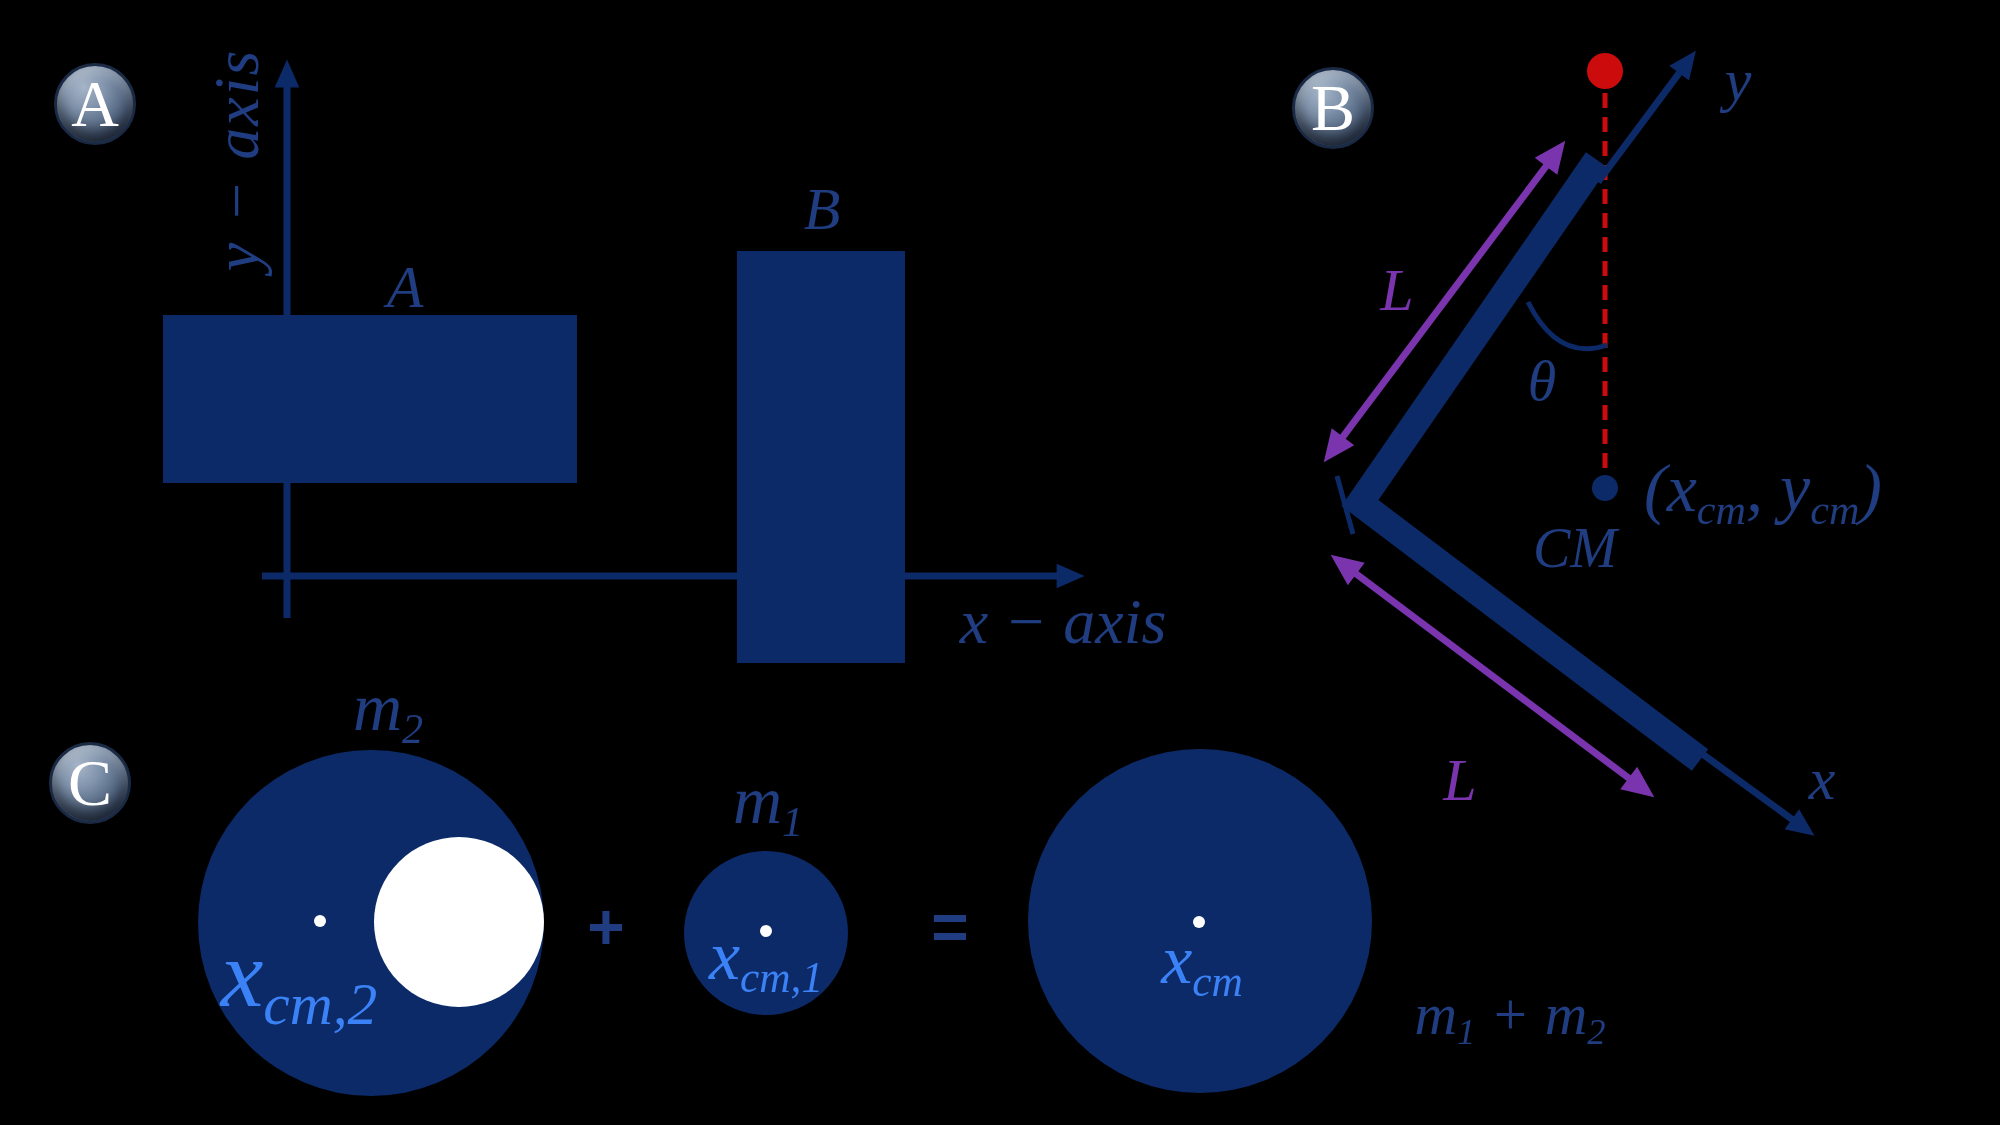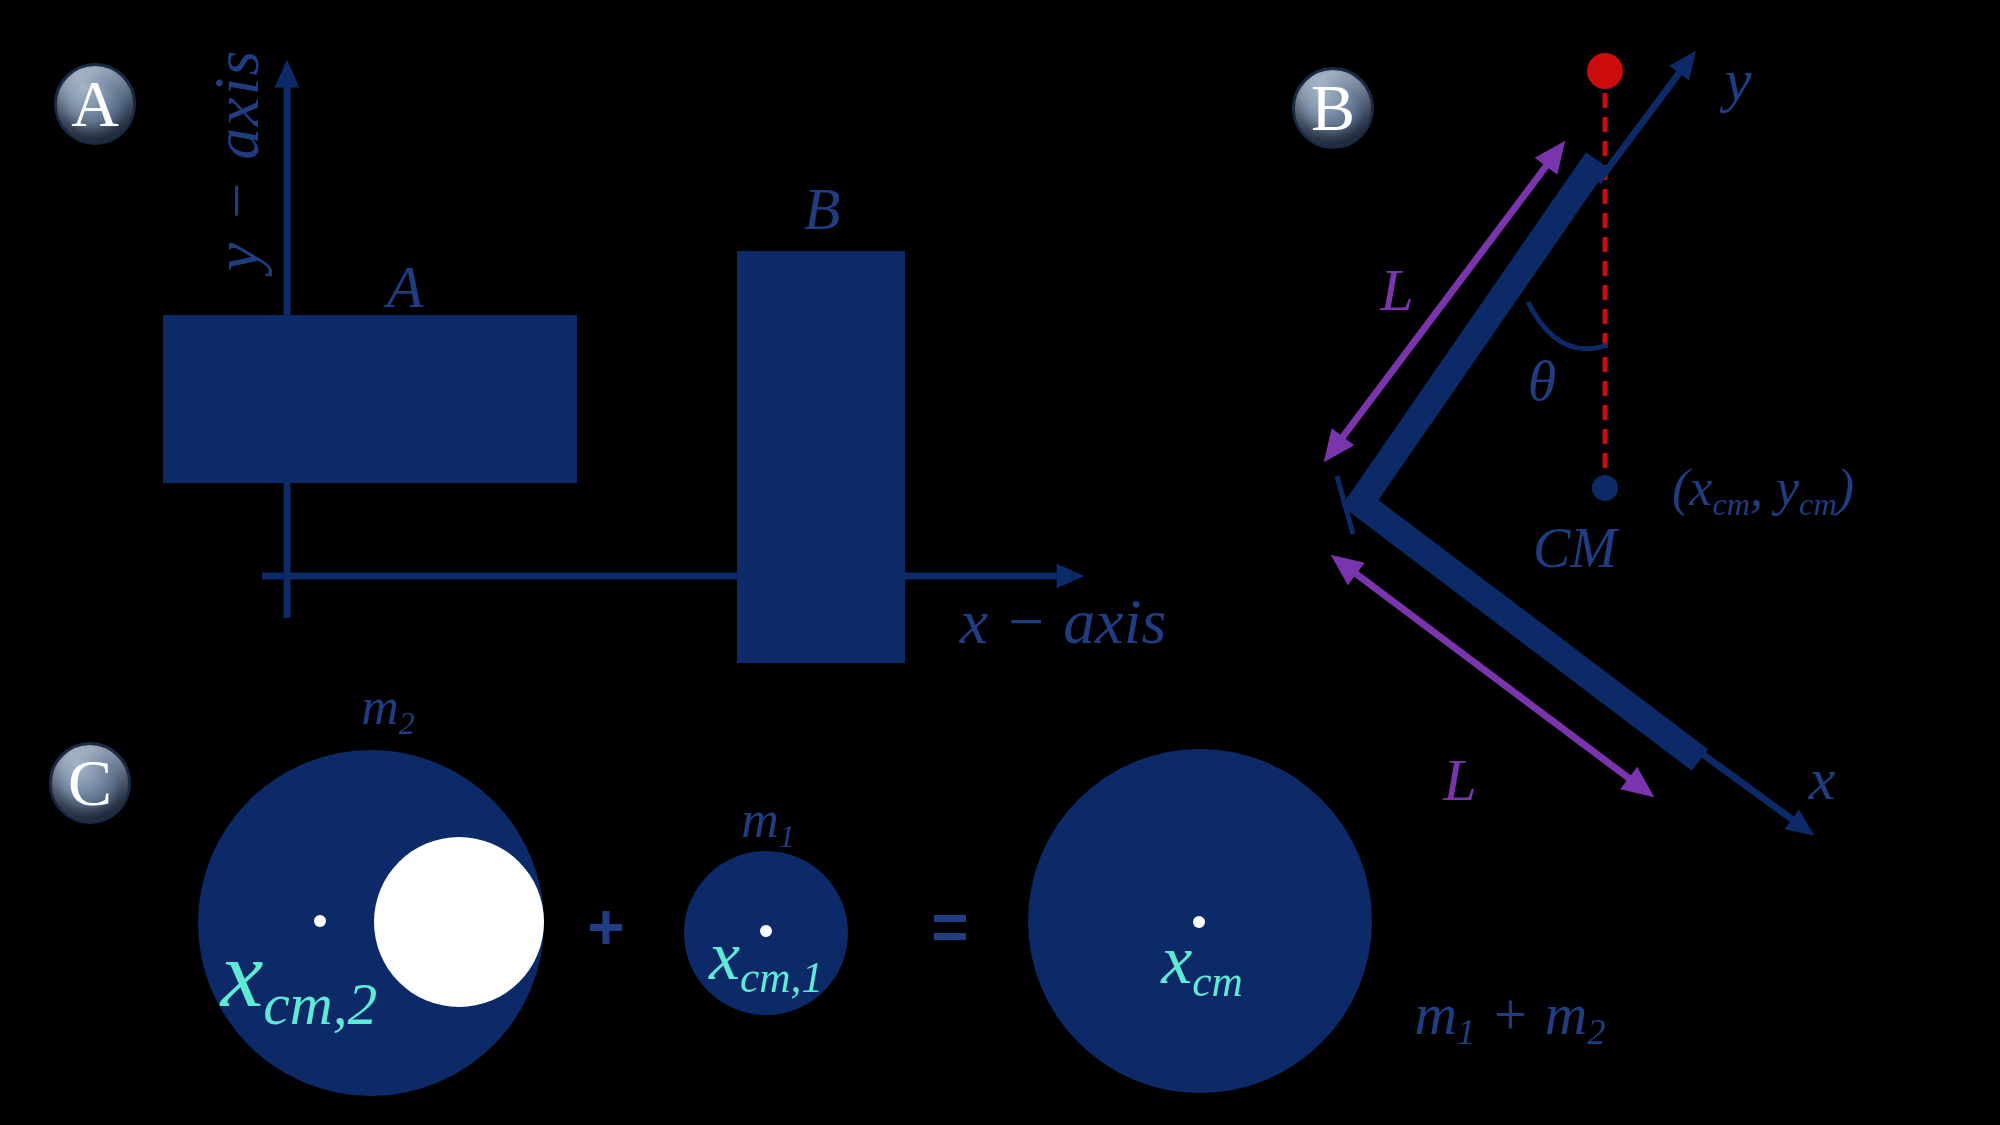--- a/index.html
+++ b/index.html
@@ -10,32 +10,32 @@
   }
   .overlay { position:absolute; left:0; top:0; }
 
   .lbl {
     position:absolute; transform:translate(-50%,-50%);
     color:#1f3d80; font-style:italic; line-height:1;
     white-space:nowrap; text-align:center;
   }
   .lbl sub { font-size:0.62em; vertical-align:-0.30em; line-height:0; font-style:italic; }
   .rot { transform:translate(-50%,-50%) rotate(-90deg); letter-spacing:2px; }
-  .white { color:#5eead4; }
+  .white { color:#3b82f6; }
   .purple { color:#7a35ae; }
   .op {
     font-family:"Liberation Sans", sans-serif; font-style:normal; font-weight:700;
     color:#1f3d80;
   }
 
   .f64 { font-size:64px; }
   .f60 { font-size:60px; }
   .f58 { font-size:58px; }
   .f56 { font-size:56px; }
-  .f72 { font-size:52px; }
+  .f72 { font-size:68px; }
   .f78 { font-size:59px; }
   .f90 { font-size:70px; }
   .f96 { font-size:96px; }
   .fop { font-size:64px; }
 
   .badge {
     position:absolute; width:76px; height:76px; border-radius:50%;
     transform:translate(-50%,-50%);
     background:radial-gradient(circle at 35% 28%, #a6b5c8 0%, #8295ad 28%, #5a6d88 55%, #384965 78%, #243450 100%);
     border:3px solid #1b2a44;
@@ -111,21 +111,21 @@
     <span>(</span><span>x</span><sub>cm</sub><span>, </span><span>y</span><sub>cm</sub><span>)</span>
   </div>
 
   <div class="lbl f72" style="left:388px; top:707px;">
     <span>m</span><sub>2</sub>
   </div>
   <div class="lbl white f96" style="left:299px; top:974px;">
     <span>x</span><sub>cm,2</sub>
   </div>
   <div class="lbl op fop" style="left:606px; top:927px;">+</div>
-  <div class="lbl f72" style="left:768px; top:820px;">
+  <div class="lbl f72" style="left:768px; top:800px;">
     <span>m</span><sub>1</sub>
   </div>
   <div class="lbl white f90" style="left:766px; top:956px;">
     <span>x</span><sub>cm,1</sub>
   </div>
   <div class="lbl op fop" style="left:950px; top:927px;">=</div>
   <div class="lbl white f90" style="left:1202px; top:960px;">
     <span>x</span><sub>cm</sub>
   </div>
   <div class="lbl f78" style="left:1510px; top:1014px;">

